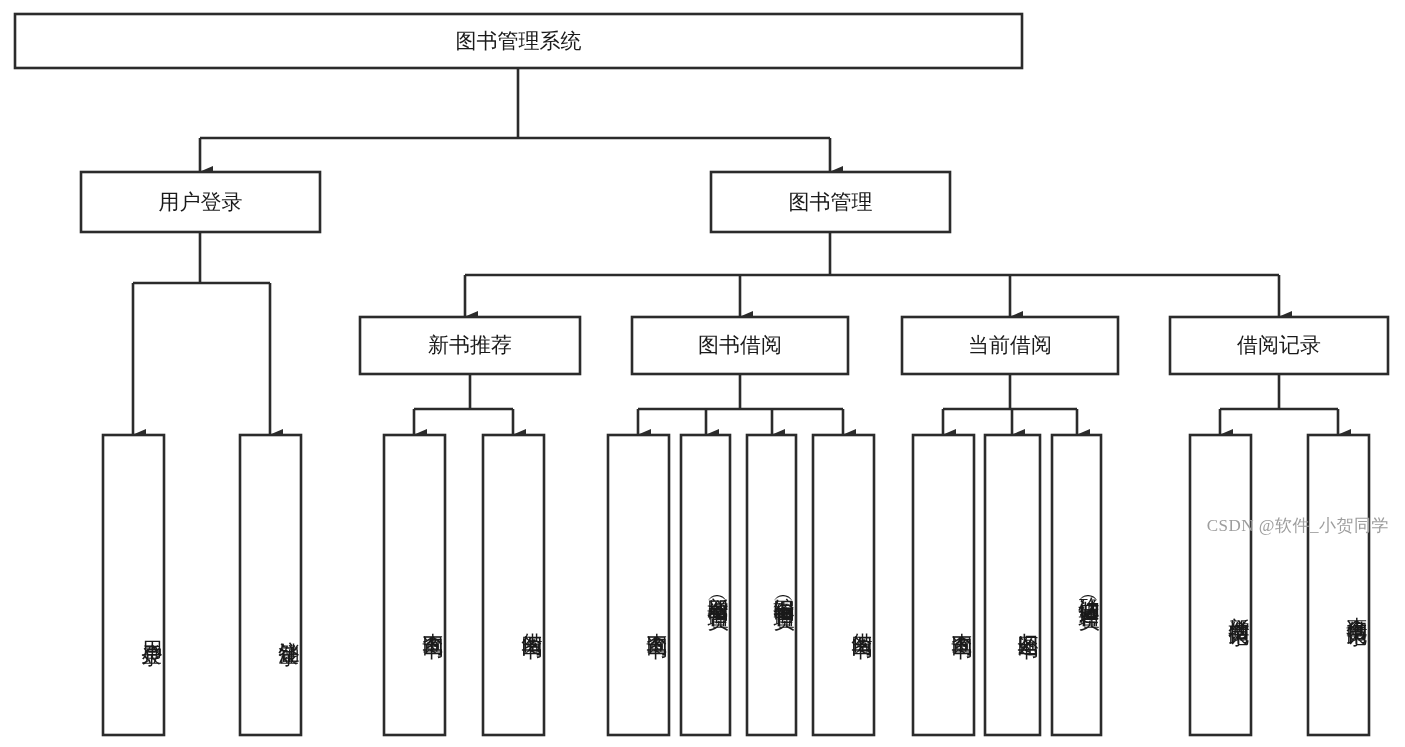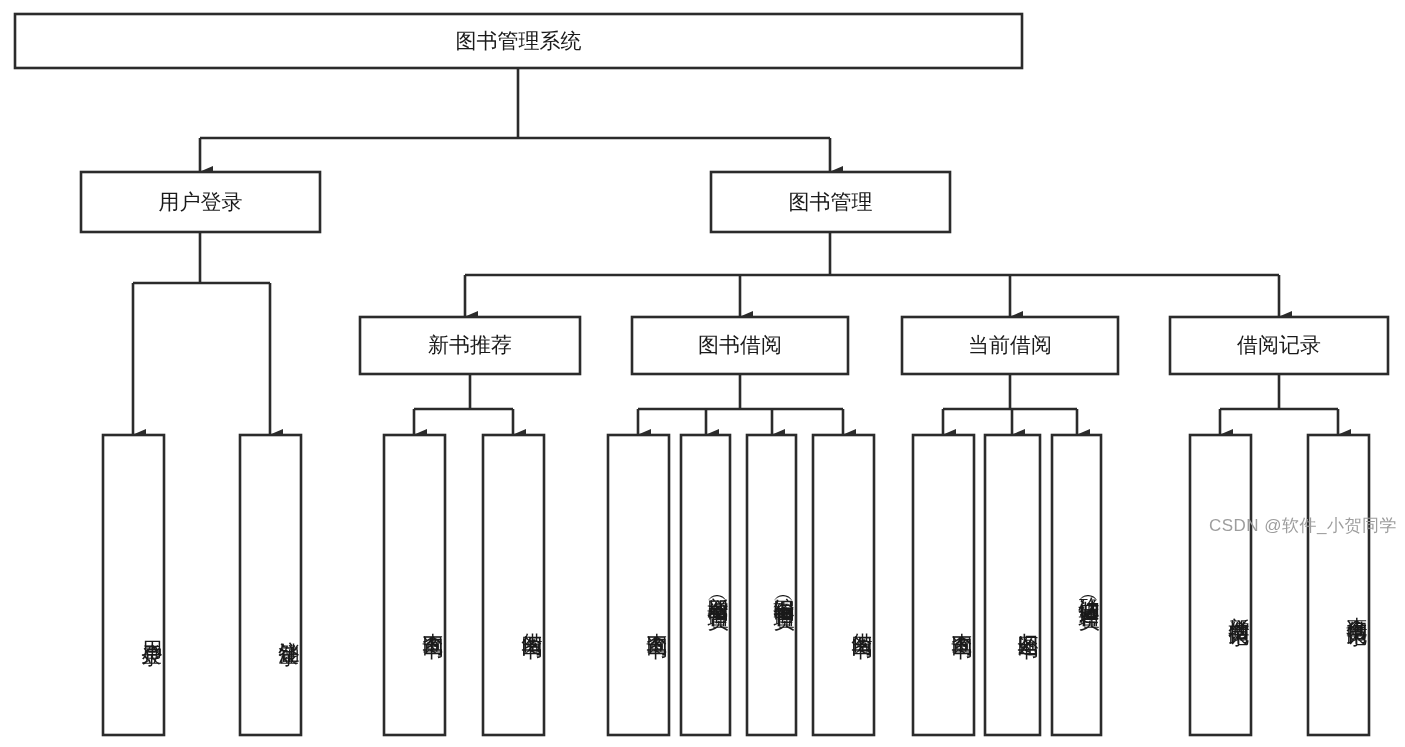--- a/index.html
+++ b/index.html
@@ -58,23 +58,23 @@
     color: #1a1a1a;
     letter-spacing: 2px;
     display: flex;
     align-items: flex-start;
     justify-content: center;
     white-space: nowrap;
     pointer-events: none;
   }
   .watermark {
     position: absolute;
-    right: 8px;
+    right: 16px;
     bottom: 4px;
-    font-family: Liberation Sans, sans-serif;
+    font-family: Liberation Serif, serif;
     font-size: 17px;
     color: #9d9d9d;
     white-space: nowrap;
     letter-spacing: 0.5px;
   }
 </style>
 </head>
 <body>
 
 <div id="diagram-root">

